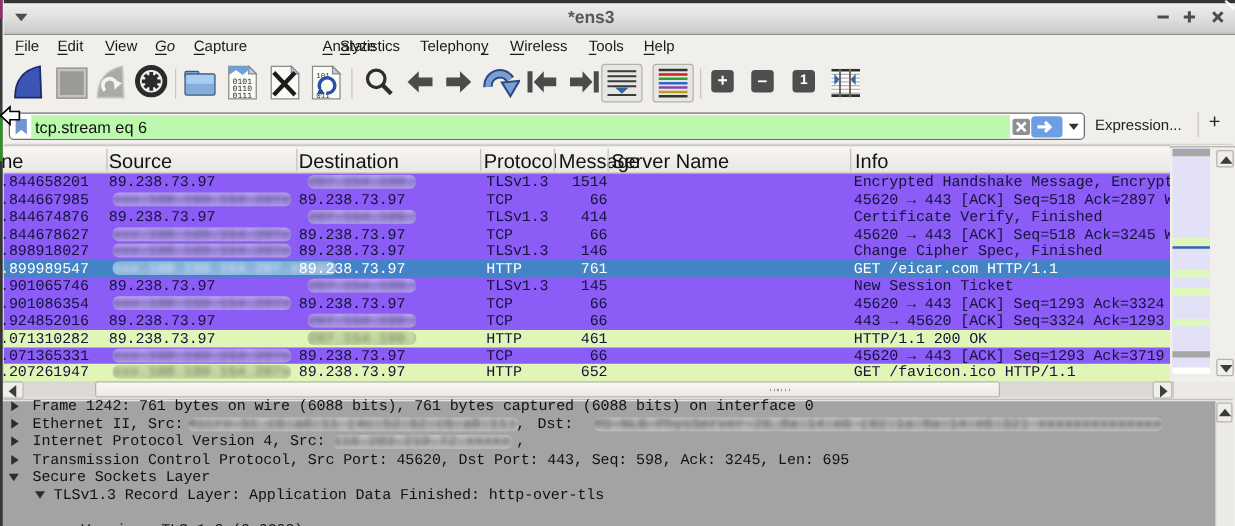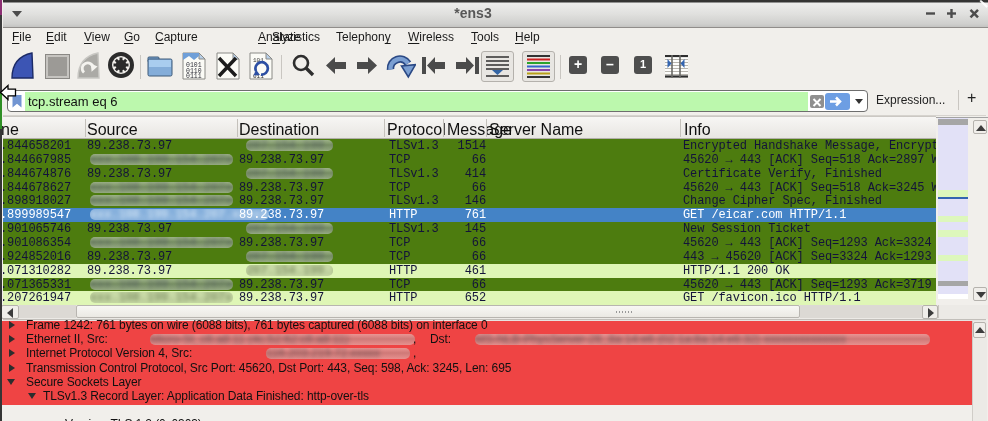--- a/index.html
+++ b/index.html
@@ -45,21 +45,21 @@
   #fsep{left:955px;top:4px;width:1px;height:20px;background:#c9c6c1;}
   #fplus{left:964px;top:3px;font-size:16px;color:#222;}
   
   #plheader{left:3px;top:116px;width:933px;height:23px;
     background:linear-gradient(#f7f6f4,#e8e6e2);
     border-top:1px solid #cbc8c3;border-bottom:1px solid #b2afa9;
     box-sizing:border-box;font-size:16px;color:#111;}
   #plheader span{position:absolute;top:4px;}
   .hsep{position:absolute;top:2px;width:1px;height:18px;background:#c4c1bb;}
   
-  #plist{left:3px;top:139px;width:933px;height:166px;background:#4d7c0f;
+  #plist{left:3px;top:139px;width:933px;height:166px;background:#8b5cf6;
     overflow:hidden;}
   .prow{position:absolute;left:0;width:933px;height:14px;font-size:12px;
     font-family:"Liberation Mono",monospace;color:#13133a;
     letter-spacing:-0.1px;white-space:pre;}
   .prow .c{position:absolute;top:0;line-height:14px;}
   .green{background:#dff6b6;}
   .sel{background:#4483c6;color:#fff;}
   .fuzz{position:absolute;top:1px;height:11px;border-radius:5px;
     background:linear-gradient(rgba(225,225,235,0.55),rgba(165,165,185,0.5) 45%,rgba(215,215,228,0.55));overflow:hidden;}
   .fuzz i{font-style:normal;display:block;margin-top:-1px;filter:blur(2px);
@@ -71,22 +71,22 @@
   
   #hscroll{left:0px;top:305px;width:988px;height:14px;background:#eceae6;}
   
   #minimap{left:938px;top:118px;width:34px;height:180px;background:#e2e1f7;}
   
   #vscroll1{left:968px;top:118px;width:18.5px;height:181px;background:#f1efeb;}
   
   #splitter{left:3px;top:319px;width:983px;height:2px;background:#e6e4e0;
     border-top:1px solid #c2bfba;}
   
-  #detail{left:0px;top:321px;width:972px;height:84px;background:#ef4444;
-    font-family:Liberation Sans, sans-serif;font-size:12px;color:#111;
+  #detail{left:0px;top:321px;width:972px;height:100px;background:#a3a3a3;
+    font-family:Liberation Mono, monospace;font-size:12px;color:#111;
     letter-spacing:-0.1px;}
   .drow{position:absolute;left:0;width:972px;height:14px;line-height:14px;white-space:pre;}
   .dtri{position:absolute;width:0;height:0;}
   .tri-r{border-top:4.5px solid transparent;border-bottom:4.5px solid transparent;
     border-left:6px solid #2d2d2d;}
   .tri-d{border-left:4.5px solid transparent;border-right:4.5px solid transparent;
     border-top:6px solid #2d2d2d;}
   .dfuzz{position:absolute;top:1.5px;height:11px;border-radius:5px;
     background:linear-gradient(rgba(230,228,224,0.5),rgba(175,173,170,0.5) 45%,rgba(222,220,216,0.5));overflow:hidden;}
   .dfuzz i{font-style:normal;display:block;margin-top:-1.5px;filter:blur(1.9px);
@@ -126,21 +126,21 @@
   </svg>
 
   <svg class="abs" style="left:977px;top:0;" width="11" height="10" viewBox="0 0 11 10">
     <path d="M4 0 L11 6 L9.5 8 L2.5 1 Z" fill="#fff" opacity="0.95"></path>
   </svg>
 
   <div class="abs" id="menubar">
     <span style="left:12px;"><u>F</u>ile</span>
     <span style="left:46px;"><u>E</u>dit</span>
     <span style="left:84px;"><u>V</u>iew</span>
-    <span style="left:124px;"><u>G</u>o</span>
+    <span style="left:124px;font-style:italic;"><u>G</u>o</span>
     <span style="left:155px;"><u>C</u>apture</span>
     <span style="left:213px;margin-left:45px;"><u>A</u>nalyze</span>
     <span style="left:272px;"><u>S</u>tatistics</span>
     <span style="left:336px;">Telephon<u>y</u></span>
     <span style="left:408px;"><u>W</u>ireless</span>
     <span style="left:471px;"><u>T</u>ools</span>
     <span style="left:515px;"><u>H</u>elp</span>
   </div>
 
   <div class="abs" id="toolbar">

